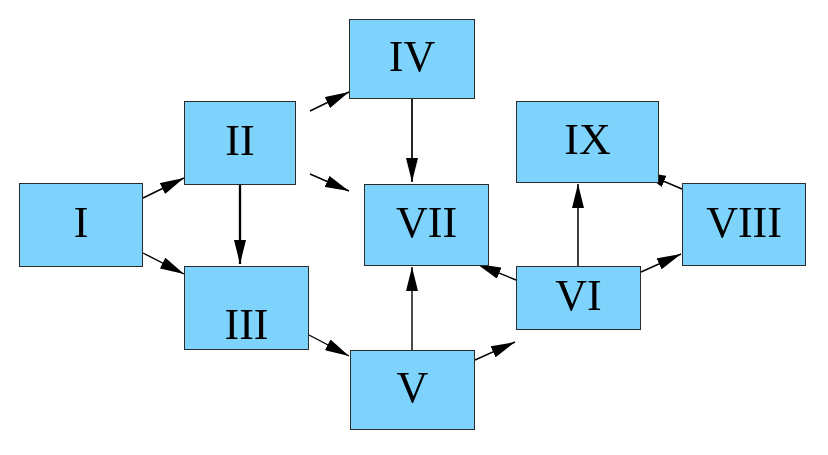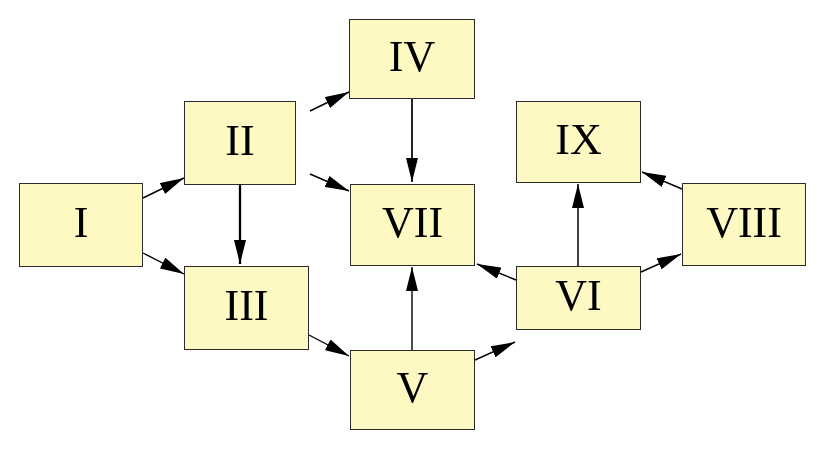--- a/index.html
+++ b/index.html
@@ -18,21 +18,21 @@
   .edge-layer {
     position: absolute;
     left: 0;
     top: 0;
     width: 828px;
     height: 455px;
   }
   .node {
     position: absolute;
     box-sizing: border-box;
-    background: #fef9c3;
+    background: #7dd3fc;
     border: 1px solid #2b2b2b;
     display: flex;
     align-items: center;
     justify-content: center;
     color: #000000;
     font-size: 44px;
     line-height: 1;
     user-select: none;
   }
   .node span {
@@ -64,34 +64,34 @@
         <line x1="641" y1="272" x2="681" y2="254" stroke="#000000" stroke-width="1.4" marker-end="url(#arrowhead)"></line>
         <line x1="682" y1="189" x2="642" y2="172" stroke="#000000" stroke-width="1.4" marker-end="url(#arrowhead)"></line>
       </g>
   </svg>
 <div class="node" style="left: 19px; top: 183px; width: 124px; height: 84px;">
       <span>I</span>
     </div>
     <div class="node" style="left: 184px; top: 101px; width: 112px; height: 84px;">
       <span>II</span>
     </div>
-    <div class="node" style="left: 184px; top: 266px; width: 125px; height: 84px;">
+    <div class="node" style="left: 184px; top: 266px; width: 125px; height: 84px; align-items: flex-end;">
       <span>III</span>
     </div>
     <div class="node" style="left: 349px; top: 19px; width: 126px; height: 80px;">
       <span>IV</span>
     </div>
     <div class="node" style="left: 350px; top: 350px; width: 125px; height: 80px;">
       <span>V</span>
     </div>
     <div class="node" style="left: 516px; top: 266px; width: 125px; height: 64px;">
       <span>VI</span>
     </div>
-    <div class="node" style="left: 350px; top: 184px; width: 125px; height: 82px;">
+    <div class="node" style="left: 364px; top: 184px; width: 125px; height: 82px;">
       <span>VII</span>
     </div>
     <div class="node" style="left: 682px; top: 183px; width: 124px; height: 83px;">
       <span>VIII</span>
     </div>
-    <div class="node" style="left: 516px; top: 101px; width: 125px; height: 82px;">
+    <div class="node" style="left: 516px; top: 101px; width: 143px; height: 82px;">
       <span>IX</span>
     </div>
   </div>
 
 </body></html>

